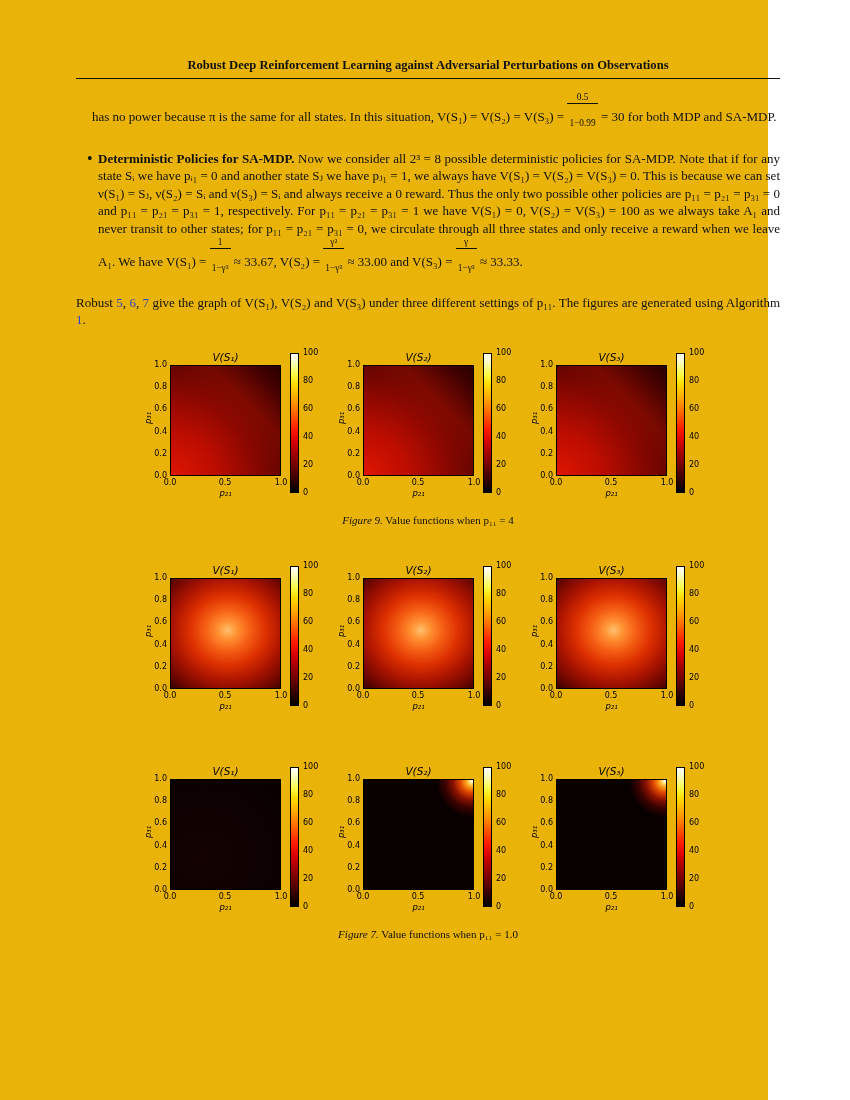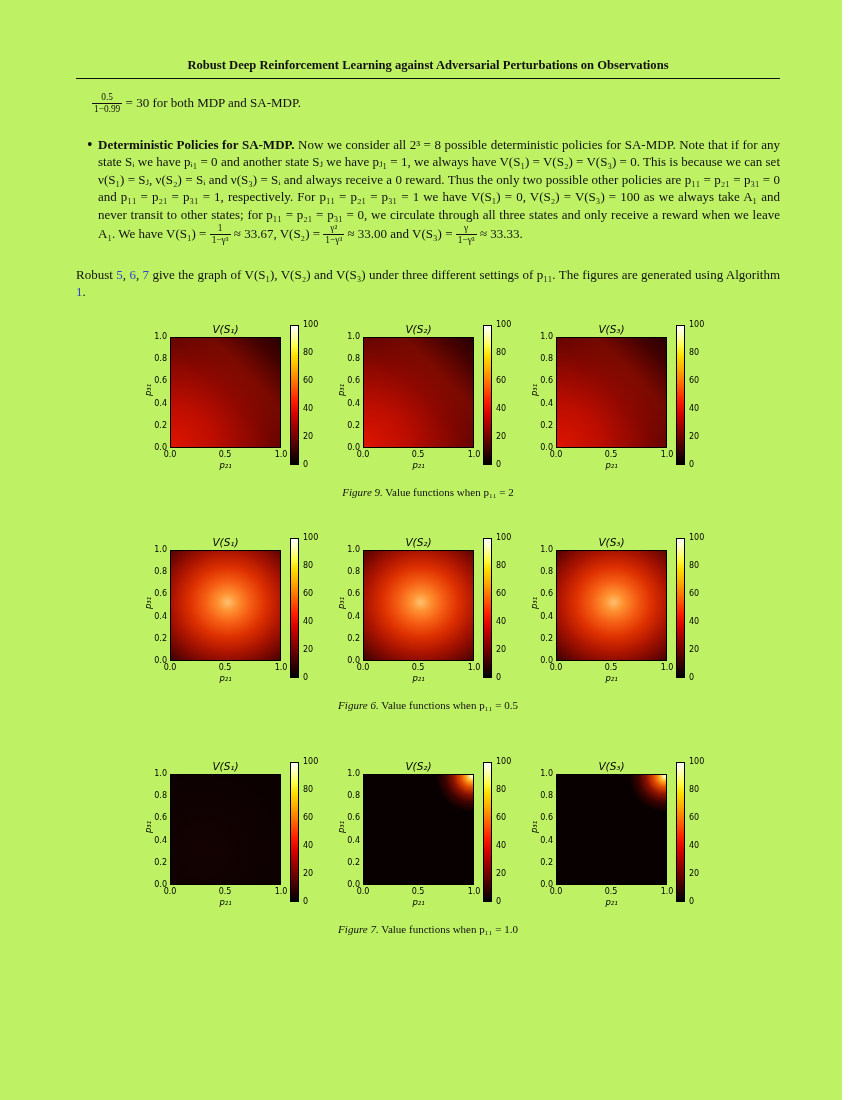--- a/index.html
+++ b/index.html
@@ -1,31 +1,31 @@
 <!DOCTYPE html>
 <html><head>
 <meta charset="utf-8">
 <style>
   html,body{margin:0;padding:0;background:#fff;}
-  .page{position:relative;width:842px;height:1100px;background:#bef264;color:#111;
+  .page{position:relative;width:768px;height:1100px;background:#eab308;color:#111;
         font-family:"Liberation Serif","DejaVu Serif",serif;}
   .content{position:absolute;left:76px;top:0;width:704px;}
   .hdr{margin-top:58px;text-align:center;font-weight:bold;font-size:12.6px;}
   .rule{border:none;border-top:1.7px solid #111;margin:5px 0 0 0;}
   .para{font-size:13px;line-height:17.5px;text-align:justify;}
   .p1{margin-top:13px;margin-left:16px;}
   .bullet{display:flex;margin-top:21px;}
   .bmark{width:11px;flex:none;padding-left:11px;}
   .btext{flex:1;}
   .figref{margin-top:20px;}
   a.lnk{color:#2e44c9;text-decoration:none;cursor:pointer;}
   .frac{display:inline-block;text-align:center;vertical-align:-0.55em;
         font-size:0.72em;line-height:1.15;}
   .frac .num{display:block;border-bottom:1px solid #111;padding:0 2px;}
-  .frac .den{display:block;padding:0 2px;}
+  .frac .den{display:block;padding:0 2px;margin-top:14px;}
 
   
   .figrow{display:flex;justify-content:center;gap:15px;}
   .row1{margin-top:22px;}
   .row2{margin-top:38px;}
   .row3{margin-top:49px;}
   .caption{text-align:center;font-size:11px;margin-top:11px;}
   .caption .flab{font-style:italic;}
 
   .panel{position:relative;width:178px;height:152px;
@@ -63,21 +63,21 @@
 </style>
 </head>
 <body>
 
 <div class="page">
   <div class="content">
 
     <div class="hdr">Robust Deep Reinforcement Learning against Adversarial Perturbations on Observations</div>
     <hr class="rule">
 
-    <div class="para p1"><span class="frac"><span class="num">0.5</span><span class="den">1−0.99</span></span><span> = 30 for both MDP and SA-MDP.</span></div>
+    <div class="para p1"><span>has no power because π is the same for all states. In this situation, V(S₁) = V(S₂) = V(S₃) = </span><span class="frac"><span class="num">0.5</span><span class="den">1−0.99</span></span><span> = 30 for both MDP and SA-MDP.</span></div>
 
     <div class="bullet">
       <div class="bmark">•</div>
       <div class="btext para"><b>Deterministic Policies for SA-MDP.</b><span> Now we consider all 2³ = 8 possible deterministic policies for SA-MDP. Note that if for any state Sᵢ we have pᵢ₁ = 0 and another state Sⱼ we have pⱼ₁ = 1, we always have V(S₁) = V(S₂) = V(S₃) = 0. This is because we can set ν(S₁) = Sⱼ, ν(S₂) = Sᵢ and ν(S₃) = Sᵢ and always receive a 0 reward. Thus the only two possible other policies are p₁₁ = p₂₁ = p₃₁ = 0 and p₁₁ = p₂₁ = p₃₁ = 1, respectively. For p₁₁ = p₂₁ = p₃₁ = 1 we have V(S₁) = 0, V(S₂) = V(S₃) = 100 as we always take A₁ and never transit to other states; for p₁₁ = p₂₁ = p₃₁ = 0, we circulate through all three states and only receive a reward when we leave A₁. We have V(S₁) = </span><span class="frac"><span class="num">1</span><span class="den">1−γ³</span></span><span> ≈ 33.67, V(S₂) = </span><span class="frac"><span class="num">γ²</span><span class="den">1−γ³</span></span><span> ≈ 33.00 and V(S₃) = </span><span class="frac"><span class="num">γ</span><span class="den">1−γ³</span></span><span> ≈ 33.33.</span></div>
     </div>
 
     <div class="para figref"><span>Robust </span><a class="lnk">5</a><span>, </span><a class="lnk">6</a><span>, </span><a class="lnk">7</a><span> give the graph of V(S₁), V(S₂) and V(S₃) under three different settings of p₁₁. The figures are generated using Algorithm </span><a class="lnk">1</a><span>.</span></div>
 
     <div class="figrow row1">
 
@@ -144,21 +144,21 @@
         <div class="cbar"></div>
         <span class="ct" style="top:-3px">100</span>
         <span class="ct" style="top:25px">80</span>
         <span class="ct" style="top:53px">60</span>
         <span class="ct" style="top:81px">40</span>
         <span class="ct" style="top:109px">20</span>
         <span class="ct" style="top:137px">0</span>
       </div>
     </div>
 
-    <div class="caption"><span class="flab">Figure 9.</span><span> Value functions when p₁₁ = 2</span></div>
+    <div class="caption"><span class="flab">Figure 9.</span><span> Value functions when p₁₁ = 4</span></div>
 
     <div class="figrow row2">
 
       <div class="panel">
         <div class="ptitle">V(S₁)</div>
         <div class="ylab">p₃₁</div>
         <span class="yt" style="top:9px">1.0</span>
         <span class="yt" style="top:31px">0.8</span>
         <span class="yt" style="top:53px">0.6</span>
         <span class="yt" style="top:76px">0.4</span>
@@ -218,21 +218,20 @@
         <div class="cbar"></div>
         <span class="ct" style="top:-3px">100</span>
         <span class="ct" style="top:25px">80</span>
         <span class="ct" style="top:53px">60</span>
         <span class="ct" style="top:81px">40</span>
         <span class="ct" style="top:109px">20</span>
         <span class="ct" style="top:137px">0</span>
       </div>
     </div>
 
-    <div class="caption"><span class="flab">Figure 6.</span><span> Value functions when p₁₁ = 0.5</span></div>
 
     <div class="figrow row3">
 
       <div class="panel">
         <div class="ptitle">V(S₁)</div>
         <div class="ylab">p₃₁</div>
         <span class="yt" style="top:9px">1.0</span>
         <span class="yt" style="top:31px">0.8</span>
         <span class="yt" style="top:53px">0.6</span>
         <span class="yt" style="top:76px">0.4</span>

